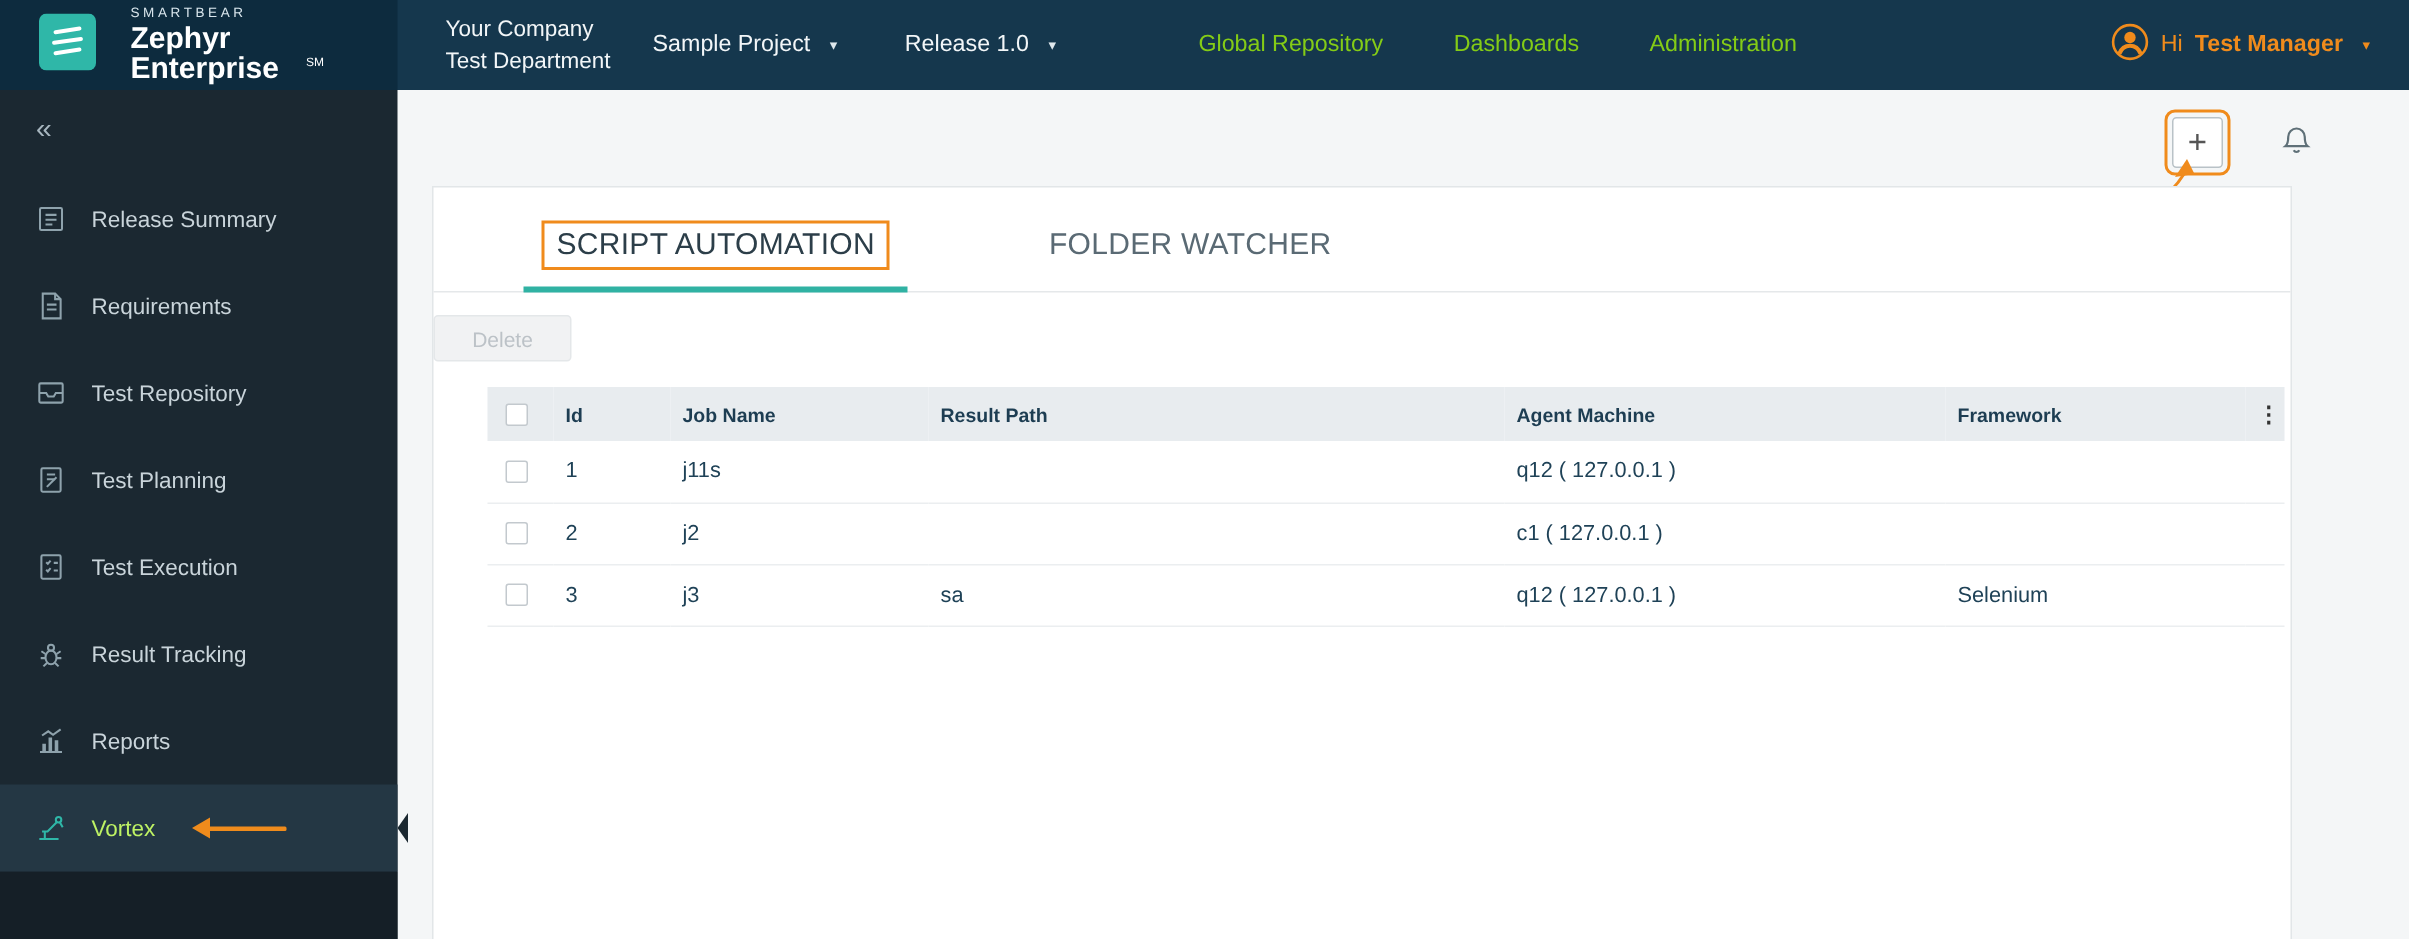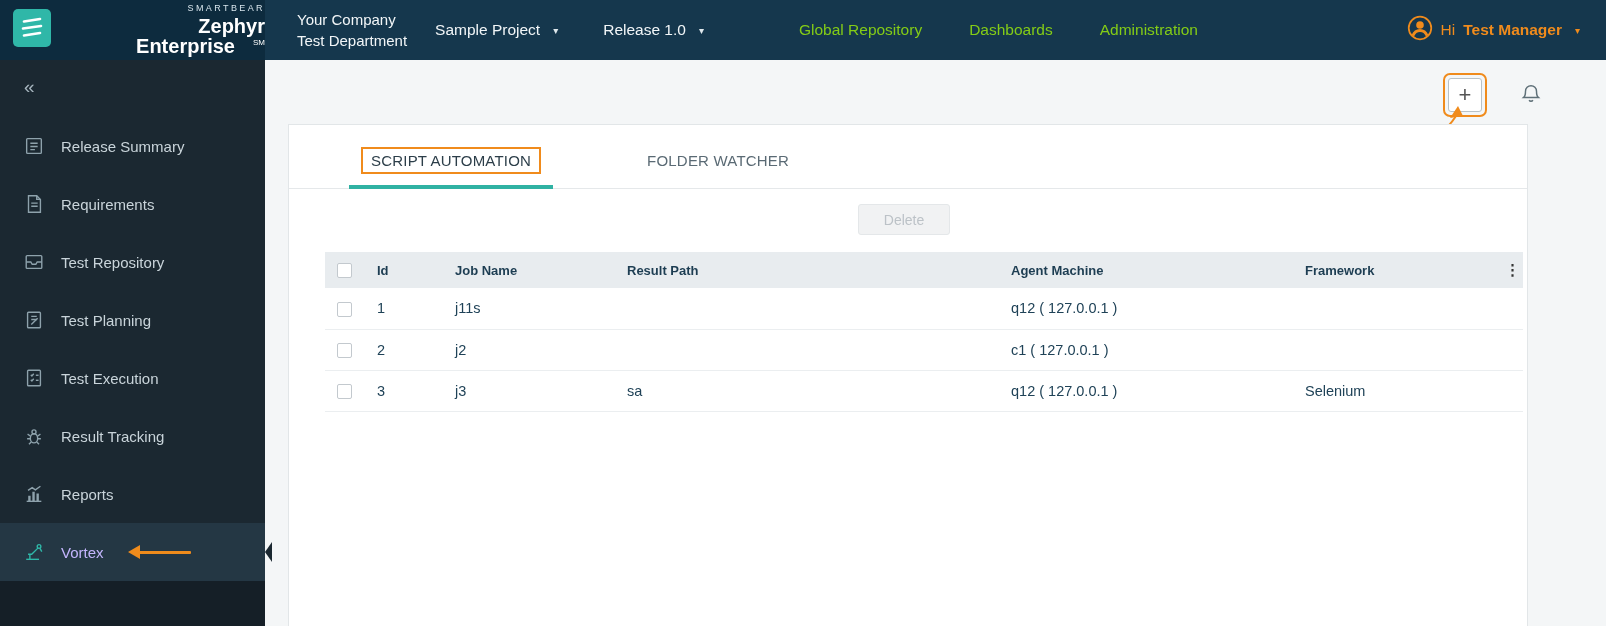--- a/index.html
+++ b/index.html
@@ -2,21 +2,21 @@
 <html><head>
 <meta charset="utf-8">
 <style>
   * { box-sizing: border-box; margin: 0; padding: 0; }
   html,body { background:#e9ecee; }
   body { font-family: "Liberation Sans", sans-serif; }
   .app { width:1606px; height:626px; display:flex; flex-direction:column; overflow:hidden; background:#f4f6f7; }
 
   
   .topbar { flex:0 0 60px; height:60px; background:#15374d; display:flex; align-items:center; color:#fff; }
-  .brand { flex:0 0 265px; width:265px; height:60px; background:#0d2b3e; display:flex; align-items:center; gap:23px; padding-left:13px;text-align:right; }
+  .brand { flex:0 0 265px; width:265px; height:60px; background:#0d2b3e; display:flex; align-items:center; gap:23px; padding-left:26px; }
   .brand-text { line-height:1; }
   .brand-sb { font-size:9px; letter-spacing:2.4px; color:#d8e5ec; margin-bottom:3px; }
   .brand-prod { font-size:20px; font-weight:700; color:#fff; }
   .brand-prod sup { font-size:8px; font-weight:400; margin-left:18px; }
   .company { margin-left:32px; font-size:15px; line-height:21px; color:#f2f6f8; }
   .selector { display:flex; align-items:center; font-size:15.5px; color:#f2f6f8; cursor:pointer; white-space:nowrap; }
   .sel-project { margin-left:28px; }
   .sel-release { margin-left:45px;align-items:center; }
   .caret { font-size:10px; margin-left:13px; color:#dfe8ed; }
   .topnav { display:flex; gap:47px; margin-left:95px; font-size:15.5px; white-space:nowrap; }
@@ -27,43 +27,43 @@
 
   
   .frame { flex:1; display:flex; min-height:0; }
 
   
   .sidebar { flex:0 0 265px; background:#1b2831; color:#c9d4da; display:flex; flex-direction:column; position:relative; z-index:3; }
   .collapse { color:#a7b6bf; font-size:19px; padding:16px 0 0 24px; height:40px; cursor:pointer; }
   .side-list { margin-top:17px; }
   .side-item { display:flex; align-items:center; gap:15px; height:58px; padding-left:22px; font-size:15px; cursor:pointer; position:relative; }
   .side-item .ico { width:24px; display:flex; justify-content:center; align-items:center; }
-  .side-item.active { background:#243744; color:#c4b5fd; }
+  .side-item.active { background:#243744; color:#bef264; }
   .side-arrow { width:52px; height:3px; background:#ef8b1c; margin-left:20px; position:relative; border-radius:1px; }
   .side-arrow::before { content:""; position:absolute; left:-11px; top:-5.5px; border-top:7px solid transparent; border-bottom:7px solid transparent; border-right:12px solid #ef8b1c; }
   .notch { position:absolute; right:-7px; top:19px; width:7px; height:20px; background:#1b2831; clip-path:polygon(100% 0,100% 100%,0 50%); }
   .side-footer { flex:1; background:#151f27; }
 
   
   .main { flex:1; position:relative; background:#f4f6f7; min-width:0; }
   .add-hl { position:absolute; top:13px; right:119px; border:2px solid #f08b1c; border-radius:7px; padding:3px; }
   .add-btn { width:34px; height:34px; background:#fff; border:1px solid #b9c2c7; border-radius:3px; font-size:22px; color:#555; line-height:1; cursor:pointer; font-family:inherit; }
   .bell { position:absolute; top:21px; right:64px; cursor:pointer; }
   .callout { position:absolute; top:74px; right:186px; width:136px; background:#fff; border:1px solid #f08b1c; border-radius:3px; padding:5px 9px; font-size:13.5px; color:#f08b1c; line-height:1.5; box-shadow:0 1px 3px rgba(0,0,0,.12); }
   .callout-arrow { position:absolute; top:44px; right:136px; }
 
   .card { position:absolute; top:64px; left:23px; right:78px; bottom:0; background:#fff; border:1px solid #e2e6e8; border-bottom:none; }
   .tabs { display:flex; gap:72px; padding:22px 0 0 60px; border-bottom:1px solid #e5e8ea; }
-  .tab { padding:0 12px 14px; font-size:15px; color:#5a6a74; letter-spacing:.2px; position:relative; cursor:pointer; white-space:nowrap; }
+  .tab { padding:0 12px 14px; font-size:20px; color:#5a6a74; letter-spacing:.2px; position:relative; cursor:pointer; white-space:nowrap; }
   .tab .tlbl { display:inline-block; padding:5px 10px; }
   .tab.active { color:#2c3e49; }
   .tab.active .tlbl { border:2px solid #f08b1c; padding:3px 8px; }
   .tab.active::after { content:""; position:absolute; left:0; right:0; bottom:-1px; height:4px; background:#30b2a3; }
 
-  .actions { display:flex; justify-content:center; padding:15px 8px 0 0; }
+  .actions { display:flex; justify-content:flex-start; padding:15px 8px 0 0; }
   .delete-btn { width:92px; height:31px; background:#f1f2f3; color:#bcc2c7; border:1px solid #e4e7e9; border-radius:3px; font-size:14px; font-family:inherit; }
 
   .grid { margin:17px 4px 0 36px; border-collapse:collapse; table-layout:fixed; width:calc(100% - 40px); }
   .grid th { background:#e8ecef; font-size:13px; font-weight:700; color:#1d3d52; text-align:left; padding:9px 8px; }
   .grid th.c-check, .grid td.c-check { padding-left:12px; }
   .grid th.c-dots { text-align:right; padding-right:6px; }
   .grid td { font-size:14.5px; color:#1f4257; padding:11px 8px; border-bottom:1px solid #ebeef0; height:41px; }
   .checkbox { display:inline-block; width:15px; height:15px; border:1px solid #c3c9ce; border-radius:2px; background:#fff; cursor:pointer; vertical-align:middle; }
   .dots { font-size:15px; color:#333; font-weight:700; cursor:pointer; letter-spacing:0; }
 </style>

